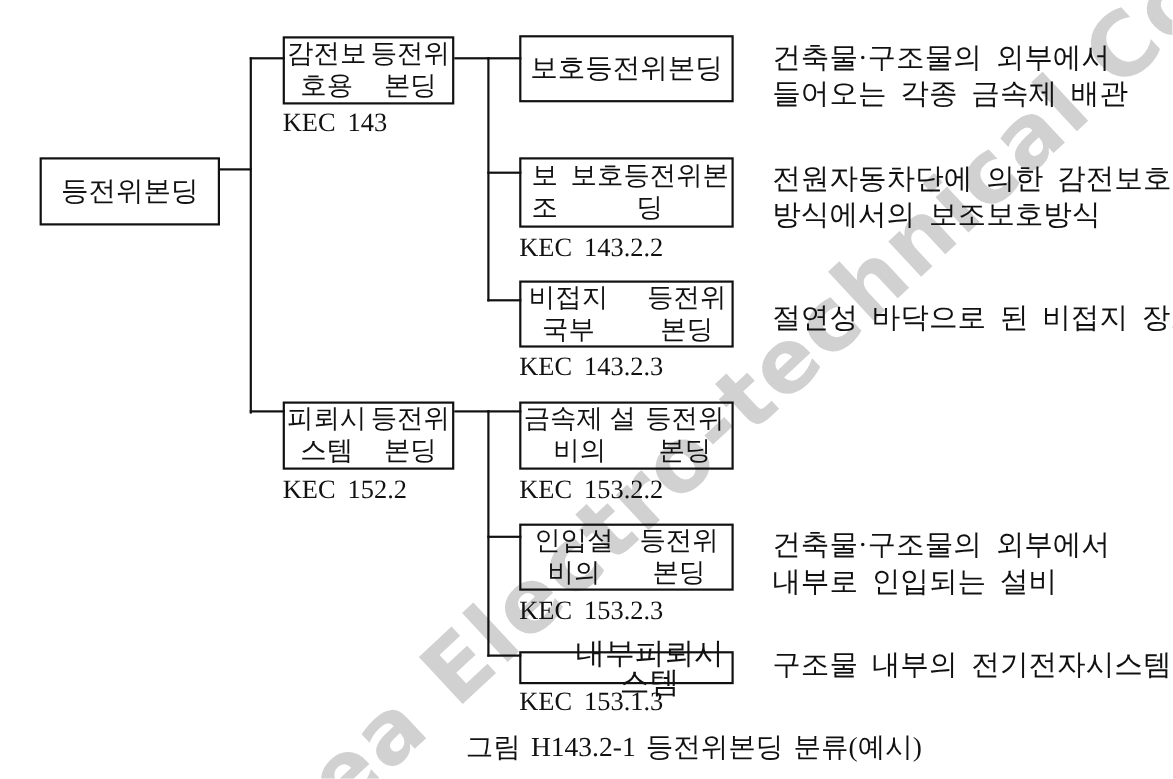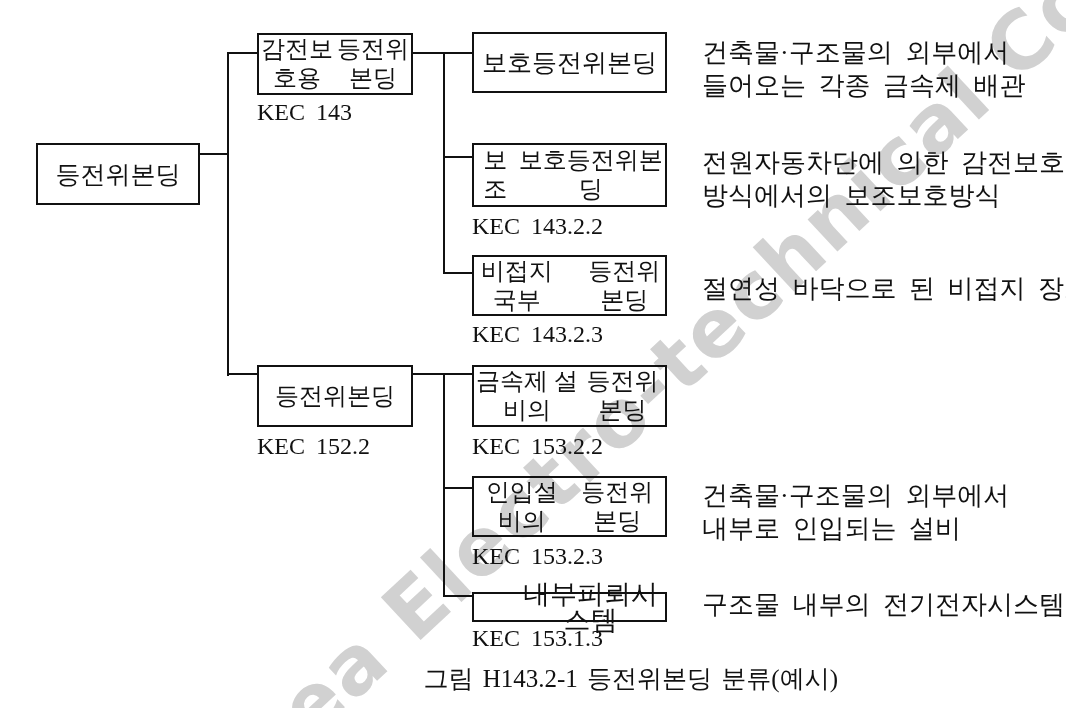--- a/index.html
+++ b/index.html
@@ -65,20 +65,21 @@
     <span>등전위본딩</span>
   </div>
 
   <div class="box" style="left:257px;top:33px;width:156px;height:62px;">
     <span>감전보호용</span>
     <span>등전위본딩</span>
   </div>
   <div class="kec" style="left:257px;top:99px;width:156px;">KEC 143</div>
 
   <div class="box" style="left:257px;top:365px;width:156px;height:62px;">
+    <span>피뢰시스템</span>
     <span>등전위본딩</span>
   </div>
   <div class="kec" style="left:257px;top:433px;width:156px;">KEC 152.2</div>
 
   <div class="box single" style="left:472px;top:32px;width:195px;height:61px;">
     <span>보호등전위본딩</span>
   </div>
   <div class="desc" style="left:702px;top:36px;">
     <div>건축물·구조물의 외부에서</div>
     <div>들어오는 각종 금속제 배관</div>

